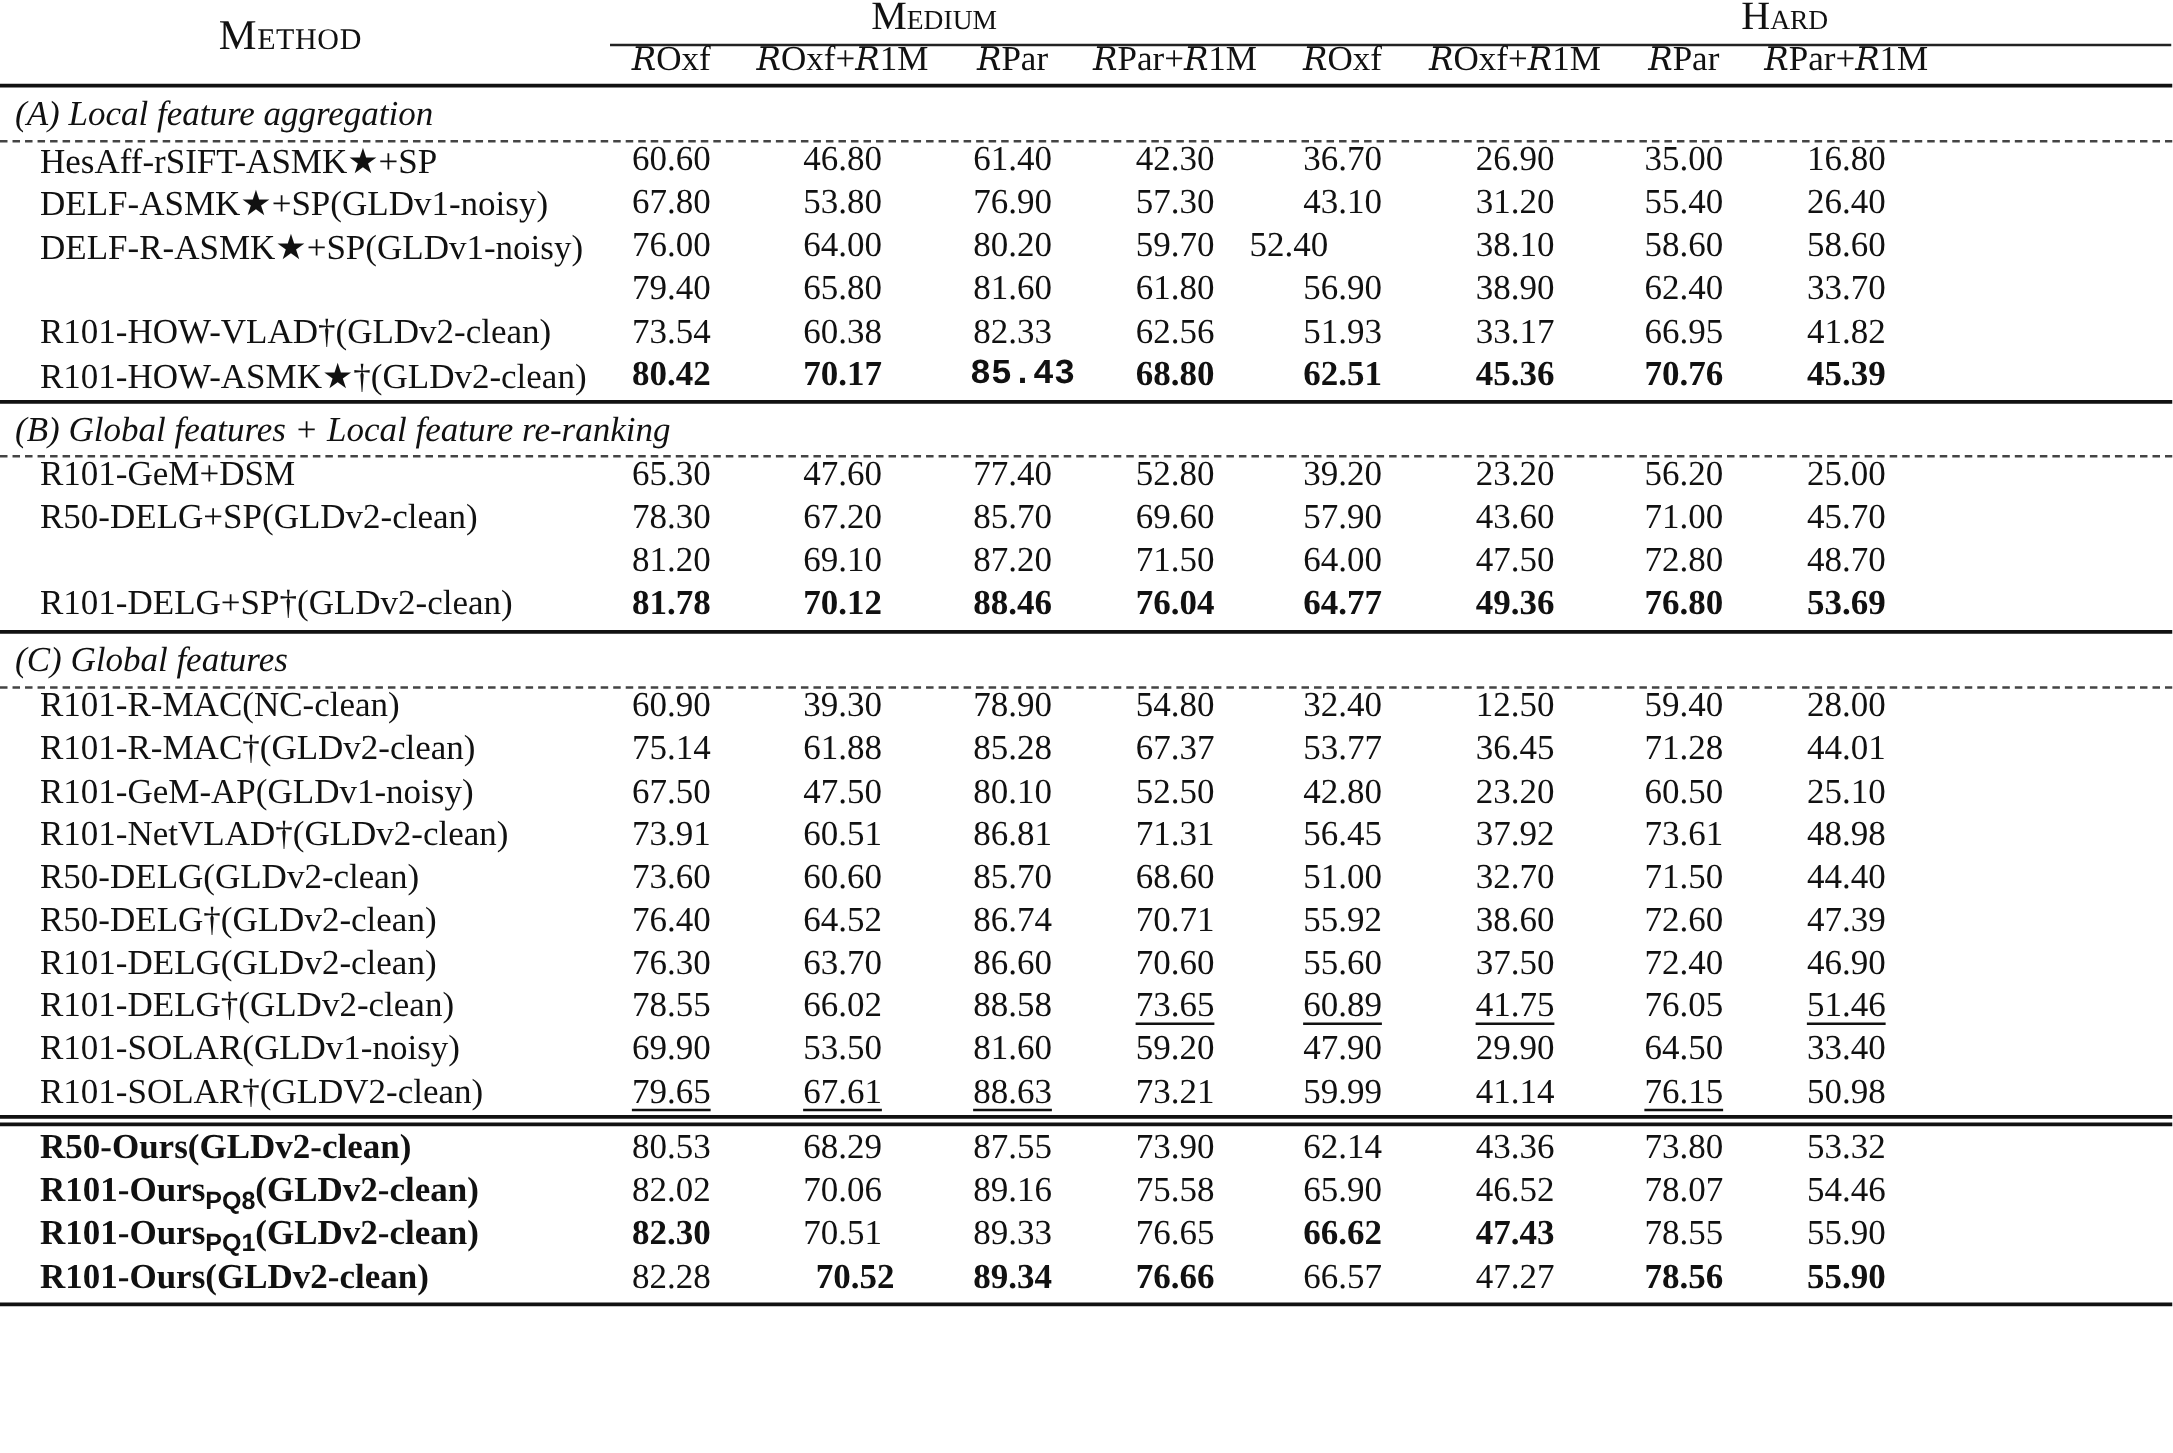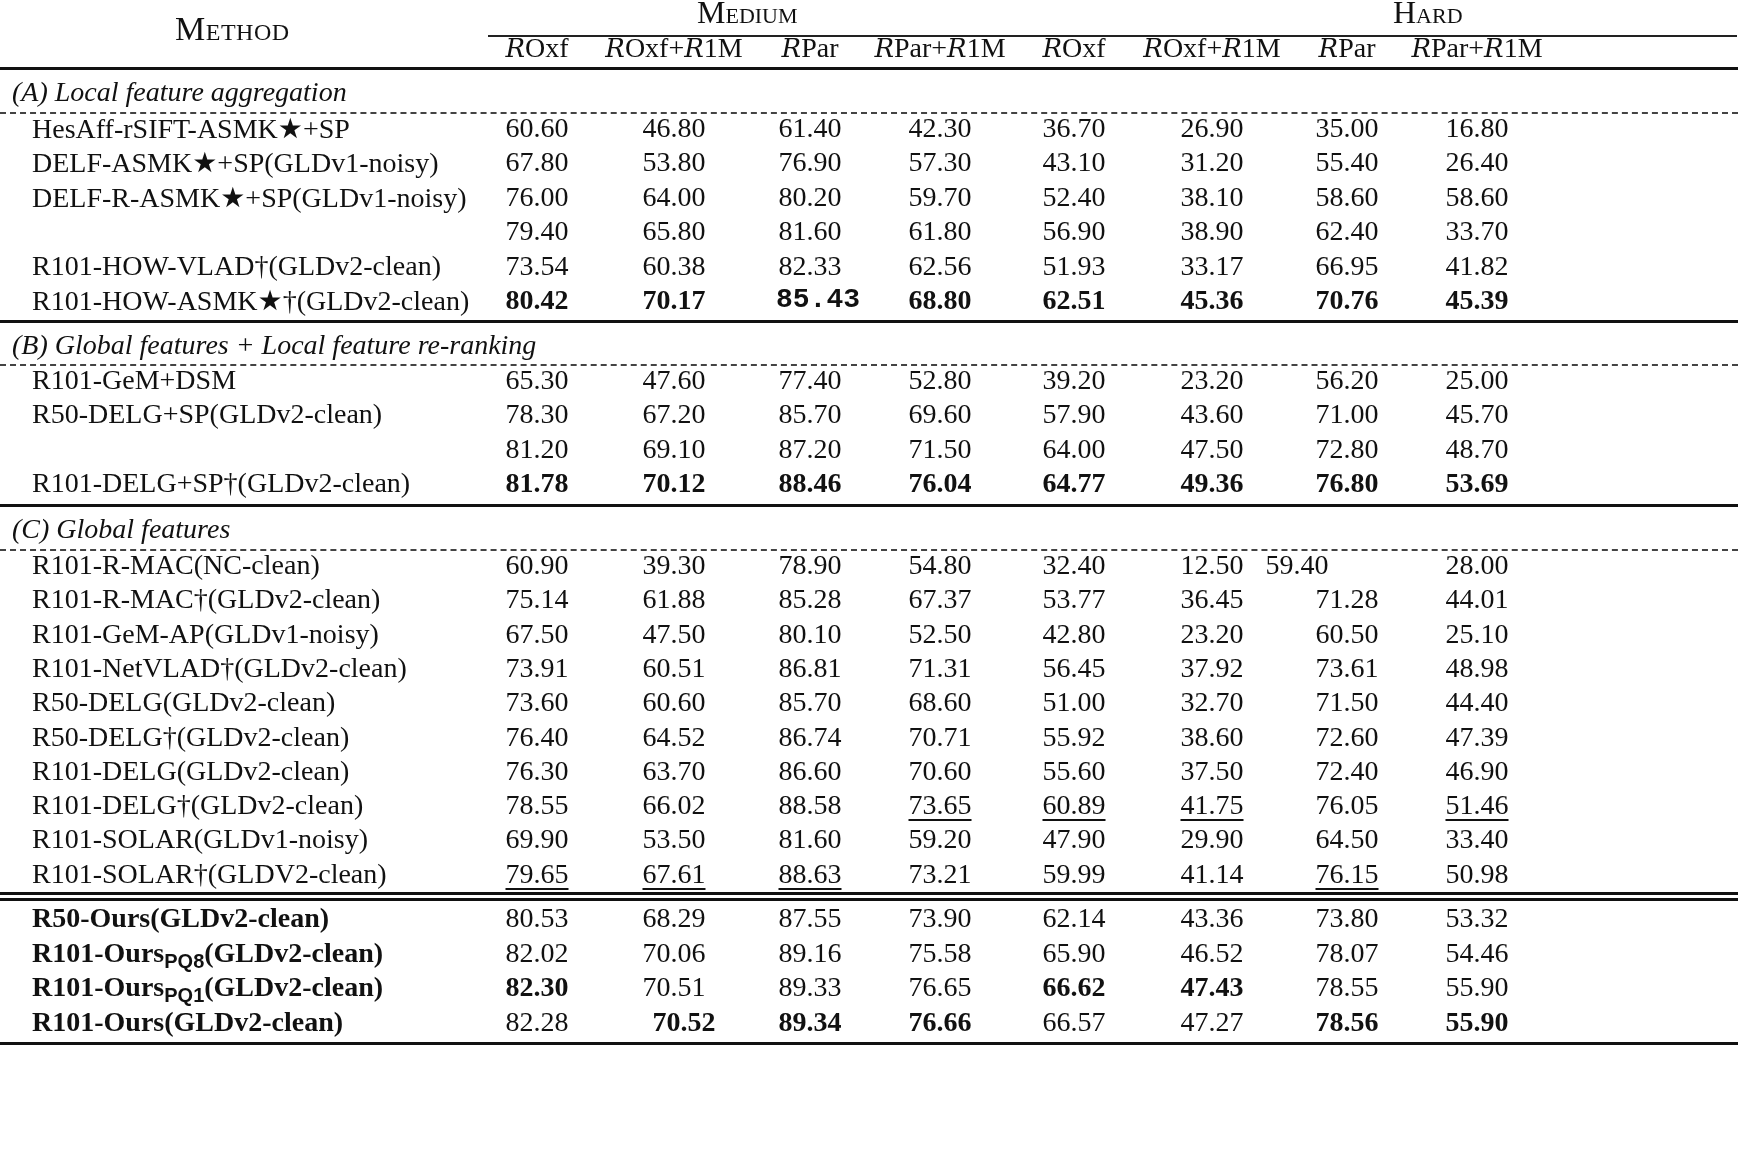--- a/index.html
+++ b/index.html
@@ -65,21 +65,21 @@
         <div class="v" style="left: 1212px;">31.20</div>
         <div class="v" style="left: 1347px;">55.40</div>
         <div class="v" style="left: 1477px;">26.40</div>
       </div>
       <div class="row" style="top: 180.8px;">
         <div class="m">DELF-R-ASMK★+SP(GLDv1-noisy)</div>
         <div class="v" style="left: 537px;">76.00</div>
         <div class="v" style="left: 674px;">64.00</div>
         <div class="v" style="left: 810px;">80.20</div>
         <div class="v" style="left: 940px;">59.70</div>
-        <div class="v" style="left: 1074px;">52.40</div>
+        <div class="v" style="left: 1031px;">52.40</div>
         <div class="v" style="left: 1212px;">38.10</div>
         <div class="v" style="left: 1347px;">58.60</div>
         <div class="v" style="left: 1477px;">58.60</div>
       </div>
       <div class="row" style="top: 215.2px;">
         <div class="v" style="left: 537px;">79.40</div>
         <div class="v" style="left: 674px;">65.80</div>
         <div class="v" style="left: 810px;">81.60</div>
         <div class="v" style="left: 940px;">61.80</div>
         <div class="v" style="left: 1074px;">56.90</div>
@@ -159,21 +159,21 @@
       <div class="abs sec" style="top: 513px;">(C) Global features</div>
       <div class="dash" style="top: 549px;"></div>
       <div class="row" style="top: 549px;">
         <div class="m">R101-R-MAC(NC-clean)</div>
         <div class="v" style="left: 537px;">60.90</div>
         <div class="v" style="left: 674px;">39.30</div>
         <div class="v" style="left: 810px;">78.90</div>
         <div class="v" style="left: 940px;">54.80</div>
         <div class="v" style="left: 1074px;">32.40</div>
         <div class="v" style="left: 1212px;">12.50</div>
-        <div class="v" style="left: 1297px;">59.40</div>
+        <div class="v" style="left: 1347px;">59.40</div>
         <div class="v" style="left: 1477px;">28.00</div>
       </div>
       <div class="row" style="top: 583.3px;">
         <div class="m">R101-R-MAC†(GLDv2-clean)</div>
         <div class="v" style="left: 537px;">75.14</div>
         <div class="v" style="left: 674px;">61.88</div>
         <div class="v" style="left: 810px;">85.28</div>
         <div class="v" style="left: 940px;">67.37</div>
         <div class="v" style="left: 1074px;">53.77</div>
         <div class="v" style="left: 1212px;">36.45</div>

